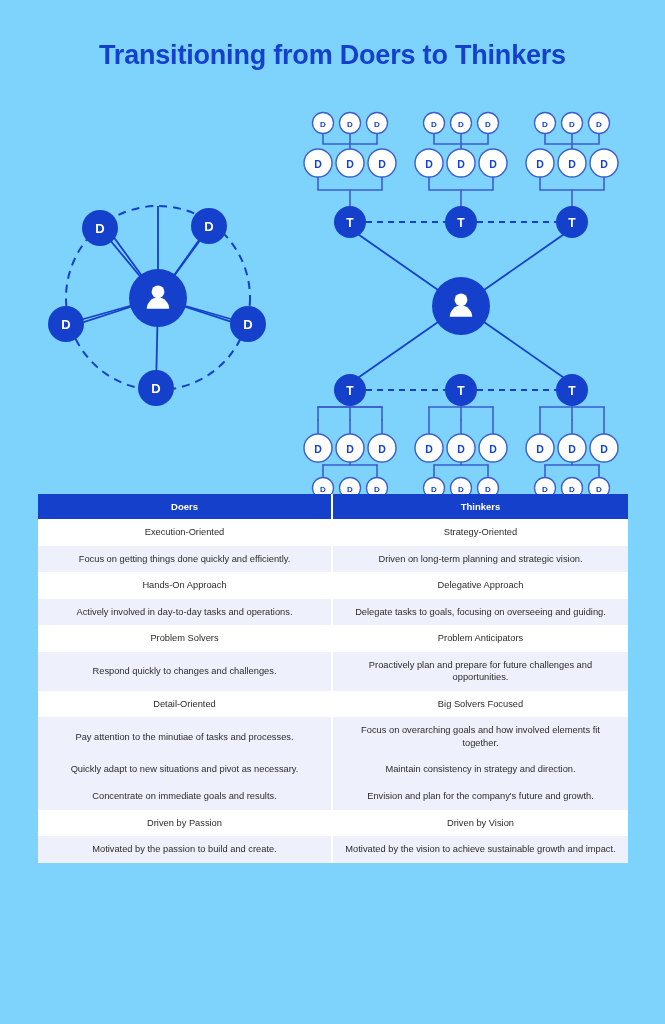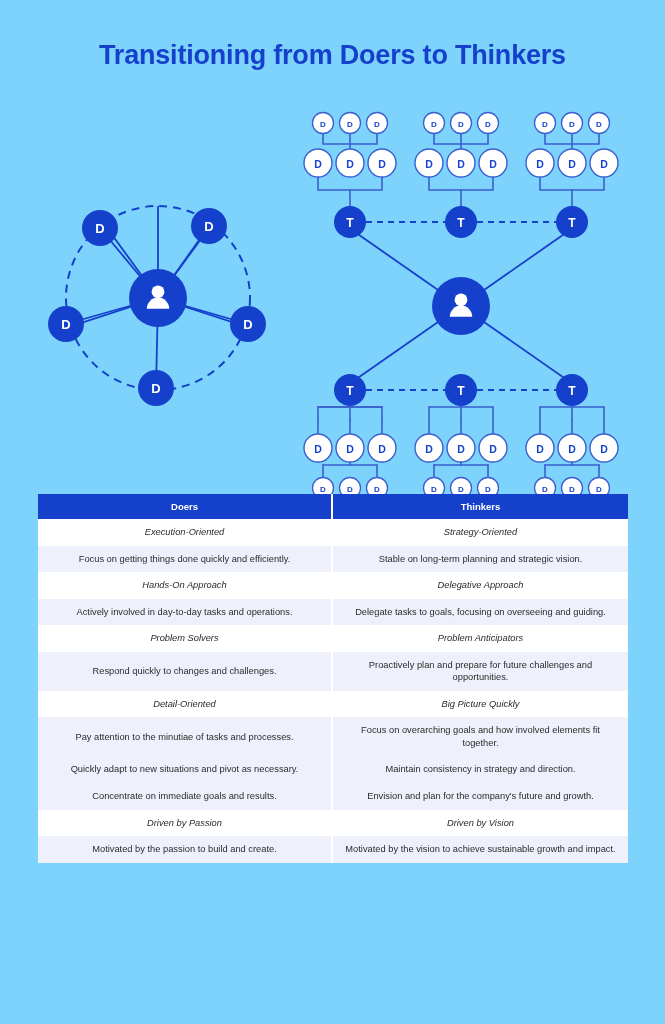--- a/index.html
+++ b/index.html
@@ -90,21 +90,21 @@
   #compare-table td {
     font-size: 9.3px;
     color: #2b2b2b;
     text-align: center;
     padding: 7px 10px;
     line-height: 1.35;
     vertical-align: middle;
     width: 50%;
   }
   #compare-table td.col-left { border-right: 2px solid #ffffff; }
-  tr.row-term td  { background: #ffffff; font-style: italic; }
+  tr.row-term td  { background: #ffffff; }
   tr.row-desc td  { background: #eef1fb; }
 </style>
 </head>
 <body>
 
 <div id="page">
 
   <div id="page-title">Transitioning from Doers to Thinkers</div>
 
   <div id="diagrams">
@@ -436,41 +436,41 @@
         <th>Thinkers</th>
       </tr>
     </thead>
     <tbody id="table-body">
         <tr class="row-term">
           <td class="col-left">Execution-Oriented</td>
           <td>Strategy-Oriented</td>
         </tr>
         <tr class="row-desc">
           <td class="col-left">Focus on getting things done quickly and efficiently.</td>
-          <td>Stable on long-term planning and strategic vision.</td>
+          <td>Driven on long-term planning and strategic vision.</td>
         </tr>
         <tr class="row-term">
           <td class="col-left">Hands-On Approach</td>
           <td>Delegative Approach</td>
         </tr>
         <tr class="row-desc">
           <td class="col-left">Actively involved in day-to-day tasks and operations.</td>
           <td>Delegate tasks to goals, focusing on overseeing and guiding.</td>
         </tr>
         <tr class="row-term">
           <td class="col-left">Problem Solvers</td>
           <td>Problem Anticipators</td>
         </tr>
         <tr class="row-desc">
           <td class="col-left">Respond quickly to changes and challenges.</td>
           <td>Proactively plan and prepare for future challenges and opportunities.</td>
         </tr>
         <tr class="row-term">
           <td class="col-left">Detail-Oriented</td>
-          <td>Big Picture Quickly</td>
+          <td>Big Solvers Focused</td>
         </tr>
         <tr class="row-desc">
           <td class="col-left">Pay attention to the minutiae of tasks and processes.</td>
           <td>Focus on overarching goals and how involved elements fit together.</td>
         </tr>
         <tr class="row-desc">
           <td class="col-left">Quickly adapt to new situations and pivot as necessary.</td>
           <td>Maintain consistency in strategy and direction.</td>
         </tr>
         <tr class="row-desc">

